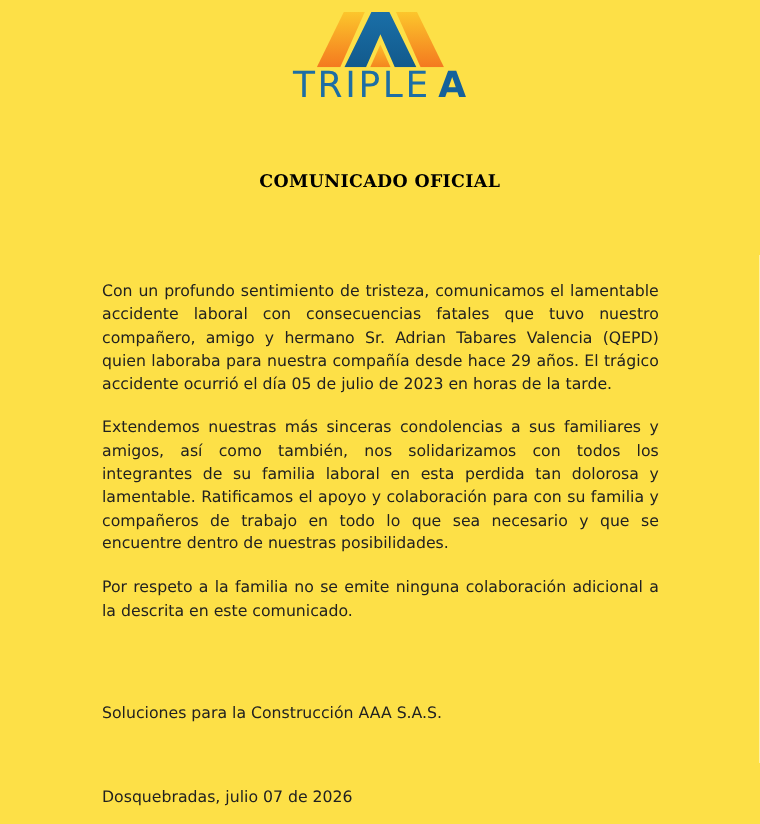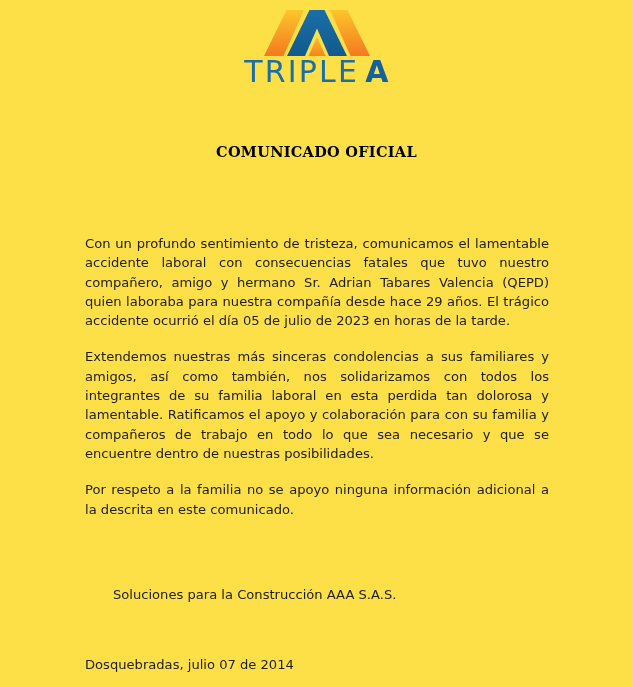--- a/index.html
+++ b/index.html
@@ -91,21 +91,20 @@
   .signature {
     position: absolute;
     left: 85px;
     top: 585px;
     width: 464px;
     font-family: "DejaVu Sans", sans-serif;
     font-size: 13.1px;
     line-height: 19.3px;
     text-align: left;
     color: #212121;
-    margin-left: 28px;
   }
 
   .place-date {
     position: absolute;
     left: 85px;
     top: 655px;
     width: 464px;
     font-family: "DejaVu Sans", sans-serif;
     font-size: 13.1px;
     line-height: 19.3px;
@@ -152,20 +151,20 @@
     <div class="logo-wordmark">
       <span class="logo-word-triple">TRIPLE</span><span class="logo-word-a">A</span>
     </div>
   </div>
 
   <div class="doc-title">COMUNICADO OFICIAL</div>
 
   <div class="body-block">
     <p class="para">Con un profundo sentimiento de tristeza, comunicamos el lamentable accidente laboral con consecuencias fatales que tuvo nuestro compañero, amigo y hermano Sr. Adrian Tabares Valencia (QEPD) quien laboraba para nuestra compañía desde hace 29 años. El trágico accidente ocurrió el día 05 de julio de 2023 en horas de la tarde.</p>
     <p class="para">Extendemos nuestras más sinceras condolencias a sus familiares y amigos, así como también, nos solidarizamos con todos los integrantes de su familia laboral en esta perdida tan dolorosa y lamentable. Ratificamos el apoyo y colaboración para con su familia y compañeros de trabajo en todo lo que sea necesario y que se encuentre dentro de nuestras posibilidades.</p>
-    <p class="para">Por respeto a la familia no se apoyo ninguna información adicional a la descrita en este comunicado.</p>
+    <p class="para">Por respeto a la familia no se emite ninguna colaboración adicional a la descrita en este comunicado.</p>
   </div>
 
   <div class="signature">Soluciones para la Construcción AAA S.A.S.</div>
 
-  <div class="place-date">Dosquebradas, julio 07 de 2014</div>
+  <div class="place-date">Dosquebradas, julio 07 de 2026</div>
 
 </div>
 
 </body></html>

